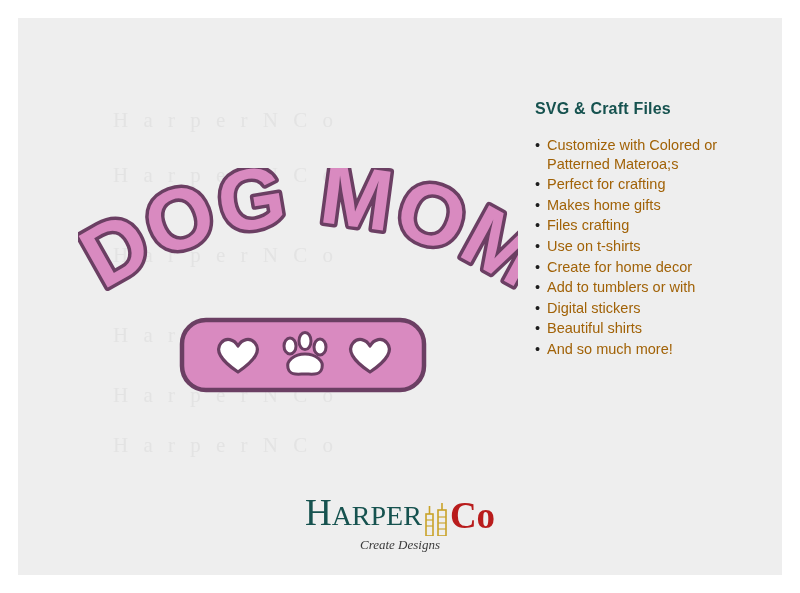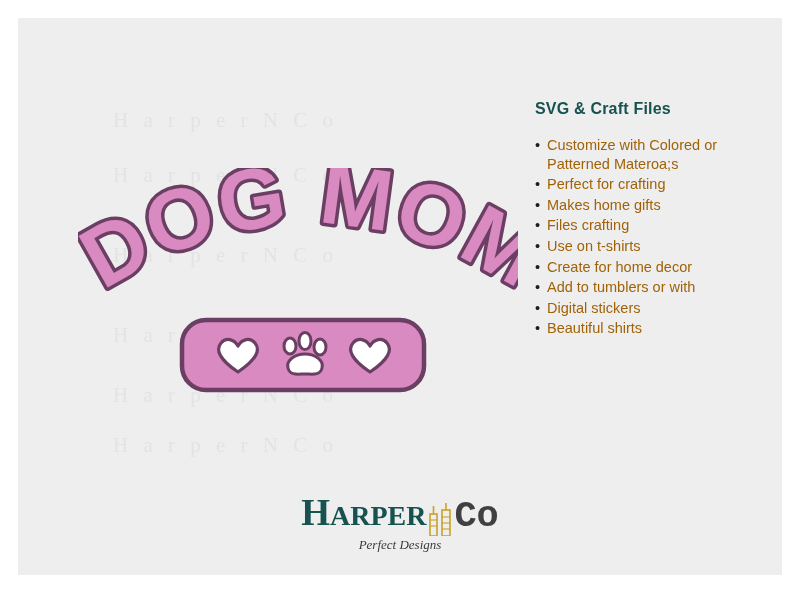--- a/index.html
+++ b/index.html
@@ -124,41 +124,41 @@
   }
   .brand-row {
     display: flex;
     align-items: flex-end;
     justify-content: center;
     height: 44px;
   }
   .brand-harper {
     font-family: "Liberation Serif", serif;
     font-size: 37px;
-    font-weight: bold;
+    font-weight: normal;
     color: #16524f;
     letter-spacing: 0px;
     line-height: 40px;
     margin-top: 16px;
   }
   .brand-harper .small-caps {
     font-size: 28px;
   }
   .brand-n {
     display: inline-block;
     width: 26px;
     height: 34px;
     position: relative;
     margin: 0 1px;
   }
   .brand-co {
-    font-family: Liberation Mono, monospace;
+    font-family: Liberation Serif, serif;
     font-size: 37px;
     font-weight: bold;
-    color: #404040;
+    color: #b91c1c;
     line-height: 40px;
   }
   .brand-tagline {
     font-family: "Liberation Serif", serif;
     font-style: italic;
     font-size: 13px;
     color: #3a3a3a;
     margin-top: 1px;
   }
 </style>
@@ -214,20 +214,21 @@
       <ul class="feature-list">
         <li>Customize with Colored or Patterned Materoa;s</li>
         <li>Perfect for crafting</li>
         <li>Makes home gifts</li>
         <li>Files crafting</li>
         <li>Use on t-shirts</li>
         <li>Create for home decor</li>
         <li>Add to tumblers or with</li>
         <li>Digital stickers</li>
         <li>Beautiful shirts</li>
+        <li>And so much more!</li>
       </ul>
     </div>
 
     <div class="brand">
       <div class="brand-logo">
         <div class="brand-row">
           <span class="brand-harper"><span>H</span><span class="small-caps">ARPER</span></span>
           <span class="brand-n">
             <svg viewBox="0 0 26 34" width="26" height="34">
               <rect x="3" y="12" width="7" height="22" fill="none" stroke="#c9a227" stroke-width="1.6"></rect>
@@ -236,18 +237,18 @@
               <line x1="19" y1="8" x2="19" y2="1" stroke="#c9a227" stroke-width="1.6"></line>
               <line x1="3" y1="18" x2="10" y2="18" stroke="#c9a227" stroke-width="1.1"></line>
               <line x1="3" y1="24" x2="10" y2="24" stroke="#c9a227" stroke-width="1.1"></line>
               <line x1="15" y1="15" x2="23" y2="15" stroke="#c9a227" stroke-width="1.1"></line>
               <line x1="15" y1="21" x2="23" y2="21" stroke="#c9a227" stroke-width="1.1"></line>
               <line x1="15" y1="27" x2="23" y2="27" stroke="#c9a227" stroke-width="1.1"></line>
             </svg>
           </span>
           <span class="brand-co">Co</span>
         </div>
-        <div class="brand-tagline">Perfect Designs</div>
+        <div class="brand-tagline">Create Designs</div>
       </div>
     </div>
 
   </div>
 </div>
 
 </body></html>

